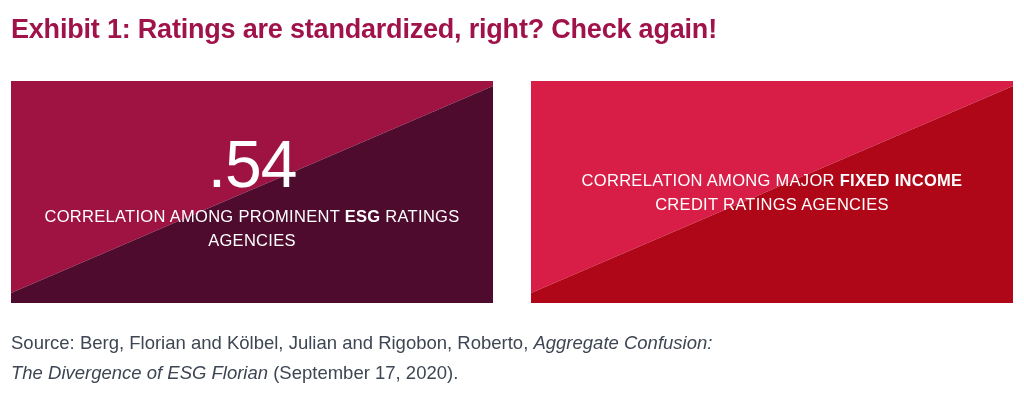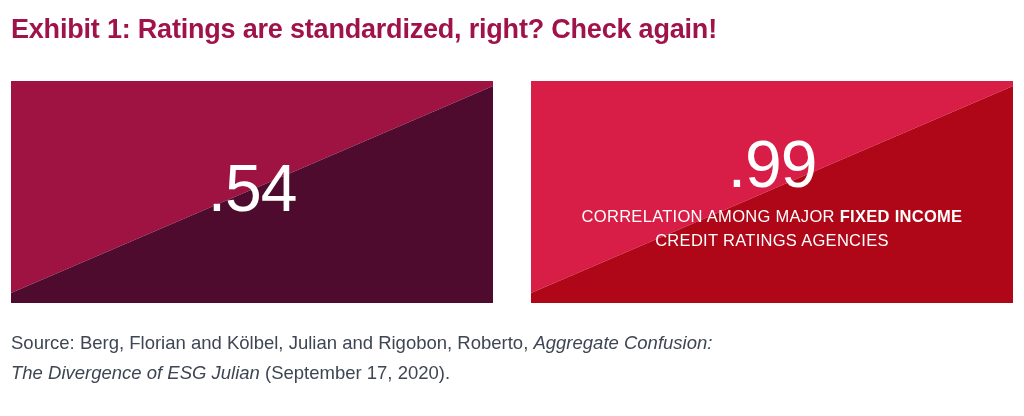--- a/index.html
+++ b/index.html
@@ -125,39 +125,41 @@
       <div class="panel-bg">
         <svg class="tri-light" viewBox="0 0 482 222" preserveAspectRatio="none">
           <polygon id="esg-light" points="0,0 482,0 482,5 0,212" fill="#9E1342"></polygon>
         </svg>
         <svg class="tri-dark" viewBox="0 0 482 222" preserveAspectRatio="none">
           <polygon id="esg-dark" points="0,212 482,5 482,222 0,222" fill="#4E0B2E"></polygon>
         </svg>
       </div>
       <div class="panel-content" style="color: rgb(255, 255, 255);">
         <div class="stat-value">.54</div>
+        <div class="stat-caption">
+          <span>CORRELATION AMONG PROMINENT </span><b>ESG</b><span> RATINGS AGENCIES</span>
+        </div>
       </div>
     </div>
 
     <div class="stat-panel right">
       <div class="panel-bg">
         <svg class="tri-light" viewBox="0 0 482 222" preserveAspectRatio="none">
           <polygon id="fi-light" points="0,0 482,0 482,5 0,212" fill="#D81E46"></polygon>
         </svg>
         <svg class="tri-dark" viewBox="0 0 482 222" preserveAspectRatio="none">
           <polygon id="fi-dark" points="0,212 482,5 482,222 0,222" fill="#B00718"></polygon>
         </svg>
       </div>
       <div class="panel-content" style="color: rgb(255, 255, 255);">
-        <div class="stat-value">.99</div>
         <div class="stat-caption">
           <span>CORRELATION AMONG MAJOR </span><b>FIXED INCOME</b><span> CREDIT RATINGS AGENCIES</span>
         </div>
       </div>
     </div>
 
   </div>
 
   <div class="source-note" style="color: rgb(62, 70, 83);">
-    <span>Source: Berg, Florian and Kölbel, Julian and Rigobon, Roberto, </span><i>Aggregate Confusion:</i><br><i>The Divergence of ESG Julian</i><span> (September 17, 2020).</span>
+    <span>Source: Berg, Florian and Kölbel, Julian and Rigobon, Roberto, </span><i>Aggregate Confusion:</i><br><i>The Divergence of ESG Florian</i><span> (September 17, 2020).</span>
   </div>
 
 </div>
 
 </body></html>

